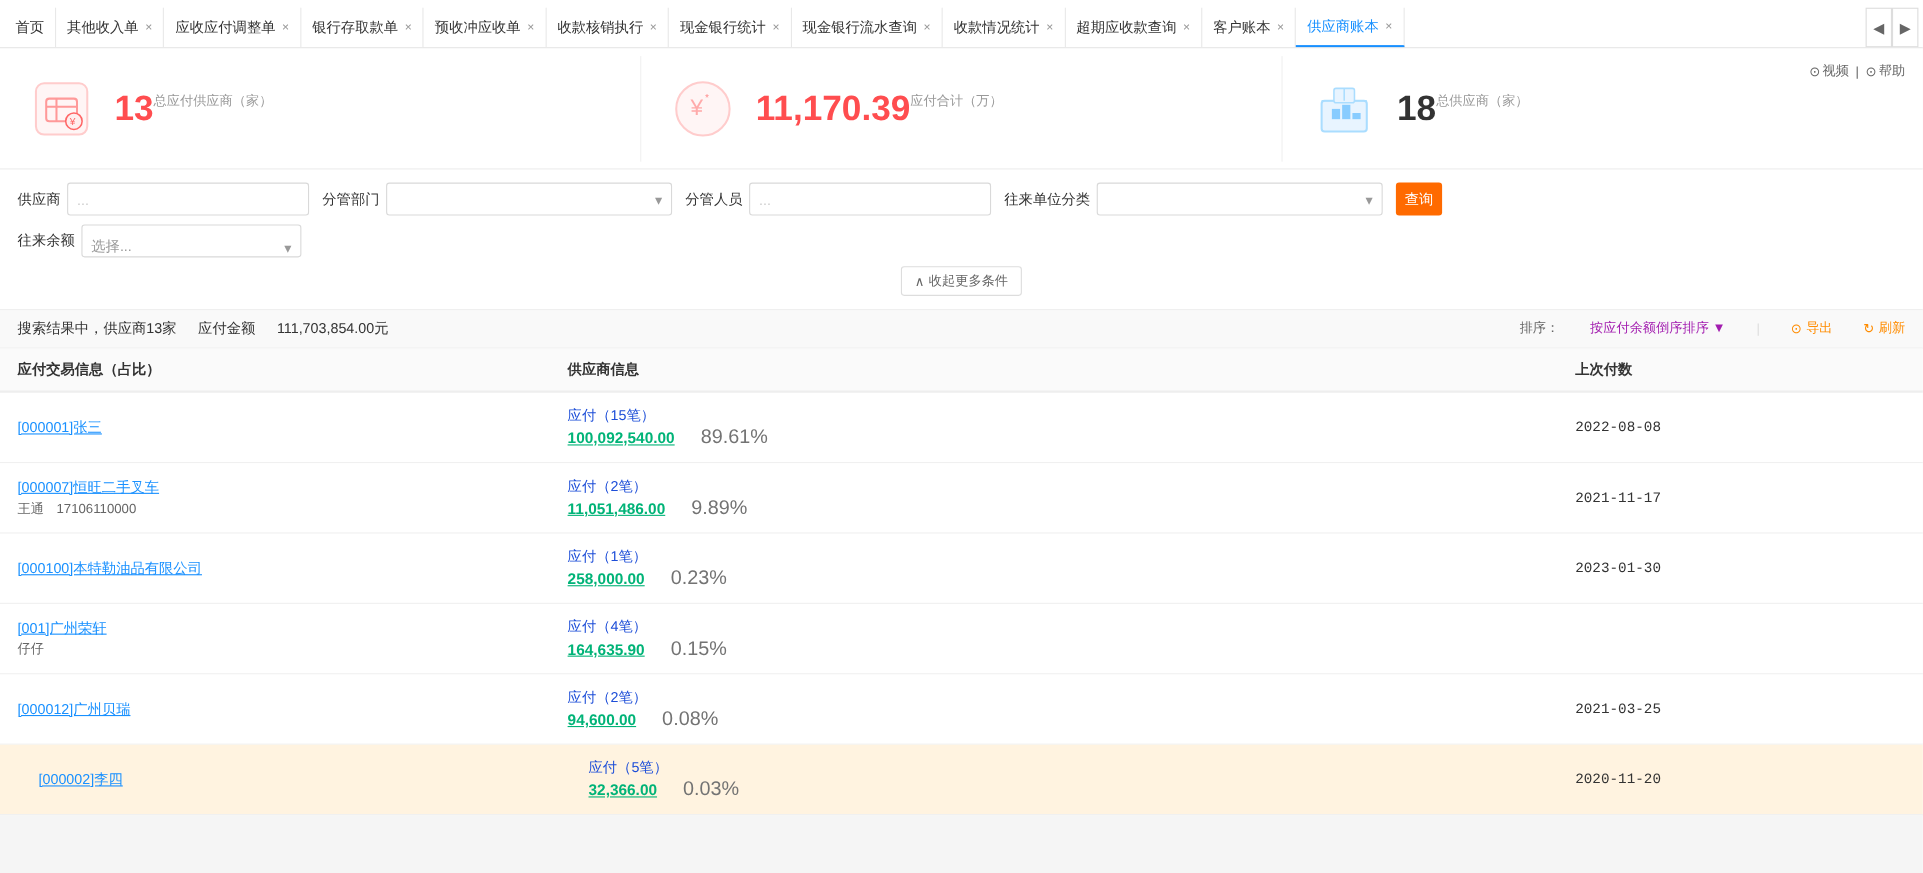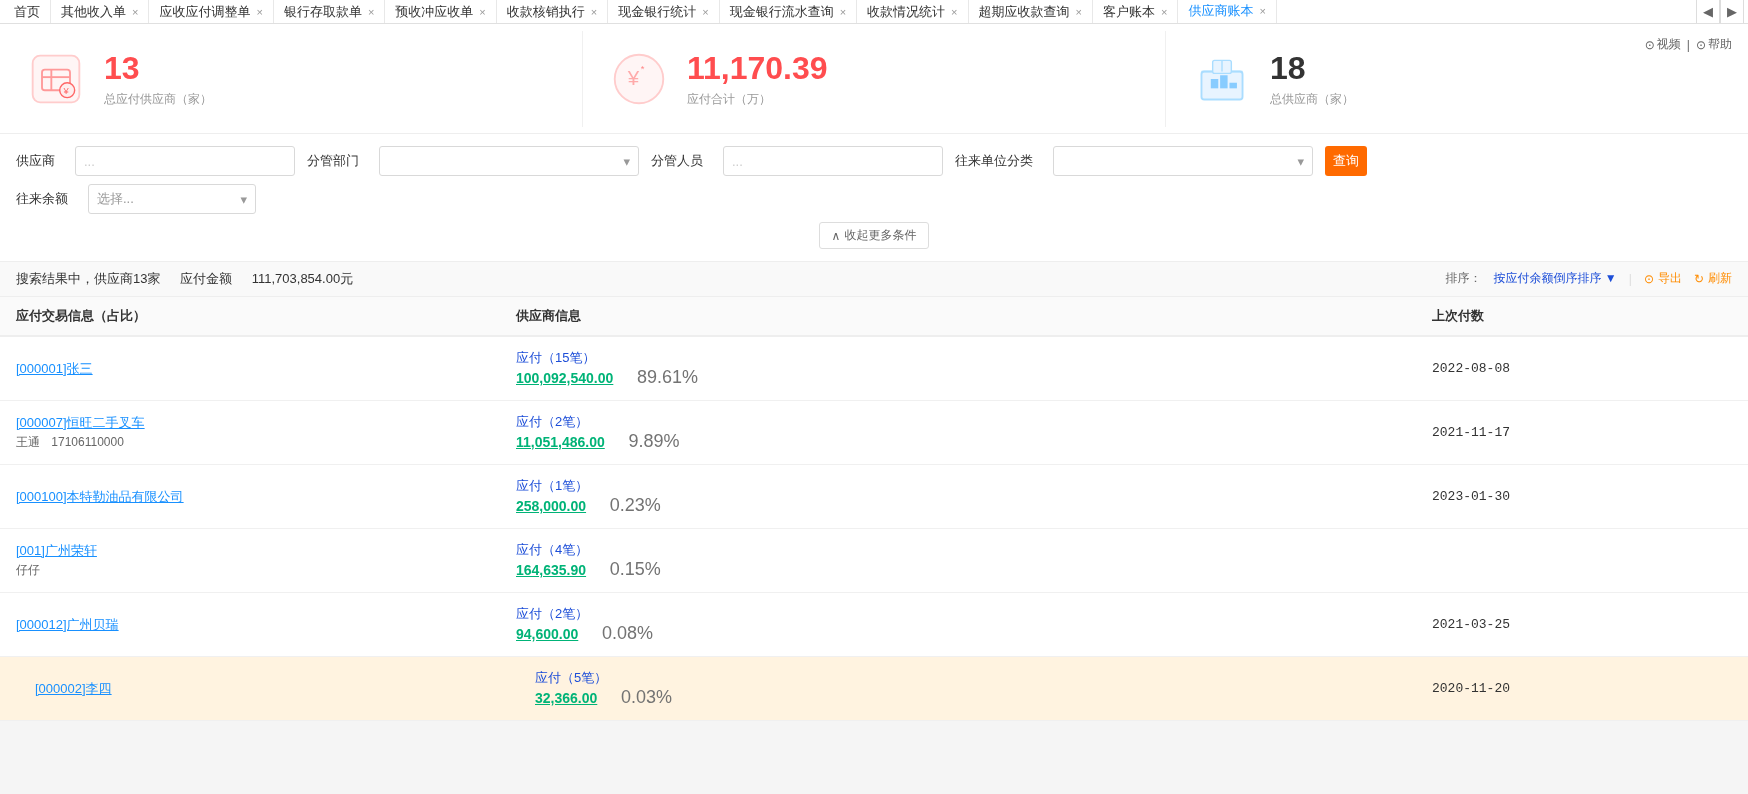--- a/index.html
+++ b/index.html
@@ -1,52 +1,52 @@
 <!DOCTYPE html>
 <html><head>
   <meta charset="utf-8">
   <style>
     * { margin: 0; padding: 0; box-sizing: border-box; }
     body { font-family: 'Microsoft YaHei', Arial, sans-serif; font-size: 13px; background: #f5f5f5; color: #333; width: 1748px; overflow-x: hidden; }
 
     
     .top-nav {
-      display: flex; align-items: center; background: #fff; border-bottom: 1px solid #e0e0e0;
-      height: 24px; padding: 0 4px; overflow: hidden;
+      display: flex; align-items: flex-end; background: #fff; border-bottom: 1px solid #e0e0e0;
+      height: 44px; padding: 0 4px; overflow: hidden;
     }
     .nav-tab {
       display: inline-flex; align-items: center; padding: 0 10px; height: 36px;
       border-right: 1px solid #e8e8e8; cursor: pointer; white-space: nowrap;
       font-size: 13px; color: #333; flex-shrink: 0;
     }
     .nav-tab.active { color: #1890ff; border-bottom: 2px solid #1890ff; }
     .nav-tab .close-icon { margin-left: 6px; color: #999; font-size: 11px; }
     .nav-arrow { width: 24px; height: 36px; display: flex; align-items: center; justify-content: center; cursor: pointer; color: #666; border: 1px solid #ddd; flex-shrink: 0; }
 
     
     .stats-bar {
       display: flex; background: #fff; border-bottom: 1px solid #eee; height: 110px;
       align-items: center; padding: 0;
     }
     .stat-item {
       display: flex; align-items: center; flex: 1; padding: 16px 24px; border-right: 1px solid #f0f0f0;
     }
     .stat-icon { width: 64px; height: 64px; display: flex; align-items: center; justify-content: center; margin-right: 16px; flex-shrink: 0; }
     .stat-icon svg { width: 56px; height: 56px; }
-    .stat-info { display: flex; flex-direction: column; }
+    .stat-info { display: flex; flex-direction: row; }
     .stat-number { font-size: 32px; font-weight: bold; color: #ff4d4f; line-height: 1.2; }
     .stat-label { font-size: 12px; color: #999; margin-top: 4px; }
     .stat-item-last { border-right: none; }
 
     
     .filter-area {
       background: #fff; padding: 12px 16px; border-bottom: 1px solid #eee;
     }
     .filter-row { display: flex; align-items: center; gap: 12px; margin-bottom: 8px; }
-    .filter-item { display: flex; align-items: center; gap: 20px; }
+    .filter-item { display: flex; align-items: center; gap: 6px; }
     .filter-label { font-size: 13px; color: #333; white-space: nowrap; }
     .filter-input {
       width: 200px; height: 30px; border: 1px solid #d9d9d9; border-radius: 3px;
       padding: 0 8px; font-size: 13px; color: #999; display: flex; align-items: center;
       justify-content: space-between; cursor: pointer; background: #fff;
     }
     .filter-select {
       width: 240px; height: 30px; border: 1px solid #d9d9d9; border-radius: 3px;
       padding: 0 8px; font-size: 13px; display: flex; align-items: center;
       justify-content: space-between; cursor: pointer; background: #fff;
@@ -61,22 +61,22 @@
       border: 1px solid #ddd; border-radius: 3px; background: #fff; margin: 0 auto; width: fit-content;
     }
 
     
     .result-bar {
       display: flex; align-items: flex-start; justify-content: space-between;
       padding: 8px 16px; background: #f9f9f9; border-bottom: 1px solid #eee; font-size: 13px;
     }
     .result-info { color: #333; }
     .result-info span { margin-right: 16px; }
-    .result-actions { display: flex; align-items: center; gap: 12px; color: #666; font-size: 12px; }
-    .sort-link { cursor: pointer; color: #1d4ed8; }
+    .result-actions { display: flex; align-items: center; gap: 28px; color: #666; font-size: 12px; }
+    .sort-link { cursor: pointer; color: #a21caf; }
     .action-btn { cursor: pointer; display: flex; align-items: center; gap: 4px; color: #ff8c00; }
 
     
     .main-content { background: #fff; }
     .table-header {
       display: grid; grid-template-columns: 500px 1fr 300px;
       background: #fafafa; border-bottom: 2px solid #eee;
       padding: 10px 16px; font-weight: bold; font-size: 13px; color: #333;
     }
     .table-row {
@@ -251,21 +251,21 @@
         </div>
       </div>
 
       <button class="btn-query">查询</button>
     </div>
 
     <div class="filter-row">
 
       <div class="filter-item">
         <span class="filter-label">往来余额</span>
-        <div class="filter-select" style="width:168px;">
+        <div class="filter-select" style="width:200px;align-items:flex-end;">
           <span style="color:#999;">选择...</span>
           <span style="color:#999;">▾</span>
         </div>
       </div>
     </div>
 
     <div style="text-align:center; margin-top:4px;">
       <div class="collapse-btn">
         <span>∧</span>
         <span>收起更多条件</span>

